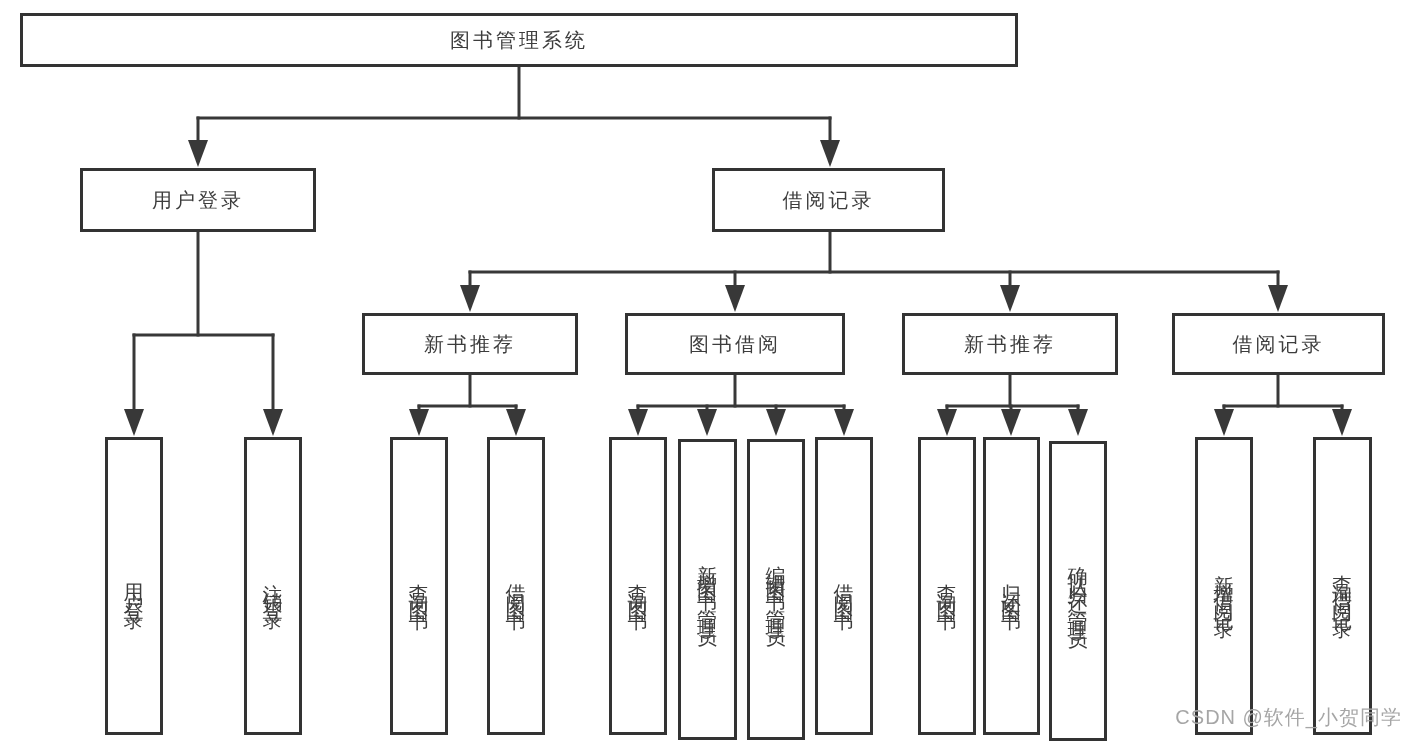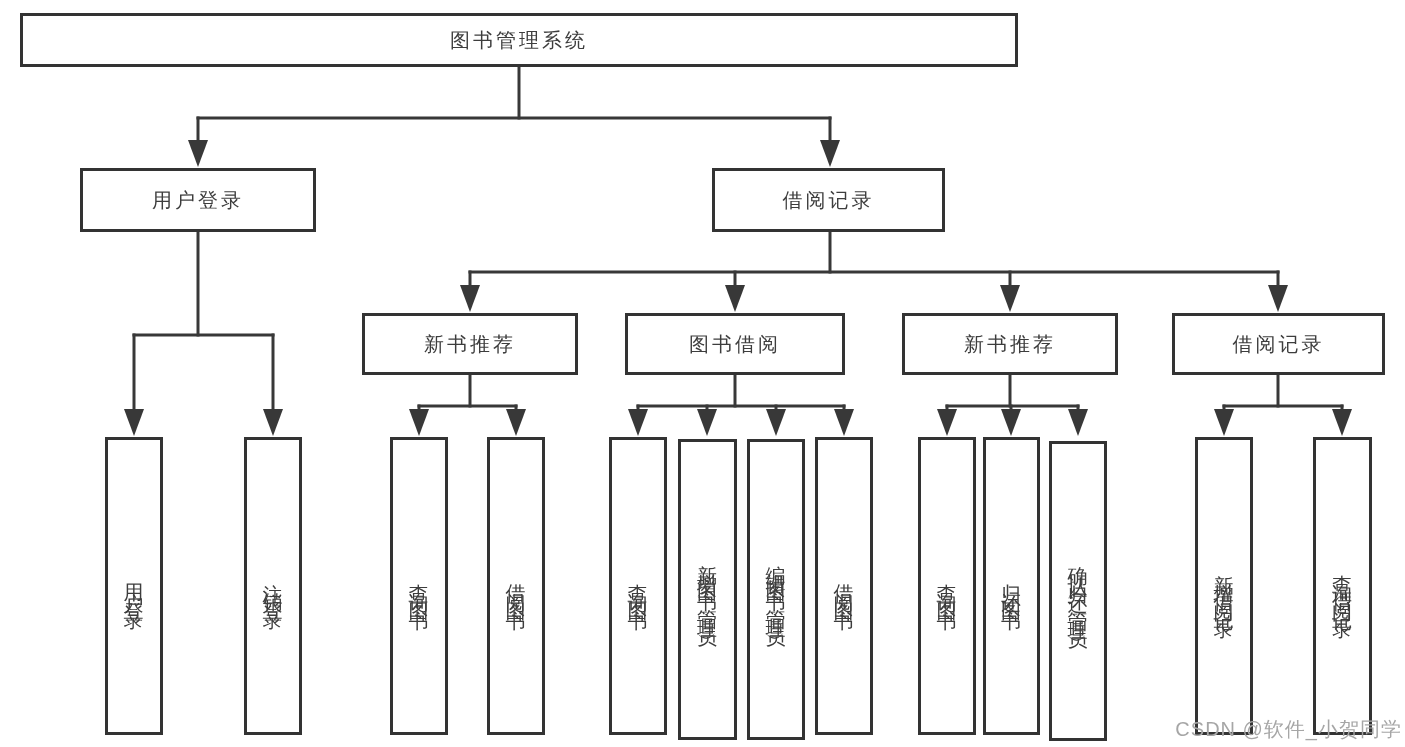--- a/index.html
+++ b/index.html
@@ -34,21 +34,21 @@
   .node.h .lbl{letter-spacing:3px;white-space:nowrap;}
   .node.v .lbl{
     writing-mode:vertical-rl;
     text-orientation:mixed;
     letter-spacing:9px;
     line-height:1;
     white-space:nowrap;
   }
   .watermark{
     position:absolute;
-    right:3px;bottom:4px;
+    right:3px;bottom:16px;
     color:var(--wm);
     font-size:20px;
     letter-spacing:1px;
     z-index:5;
     white-space:nowrap;
   }
 </style>
 </head>
 <body>
 

